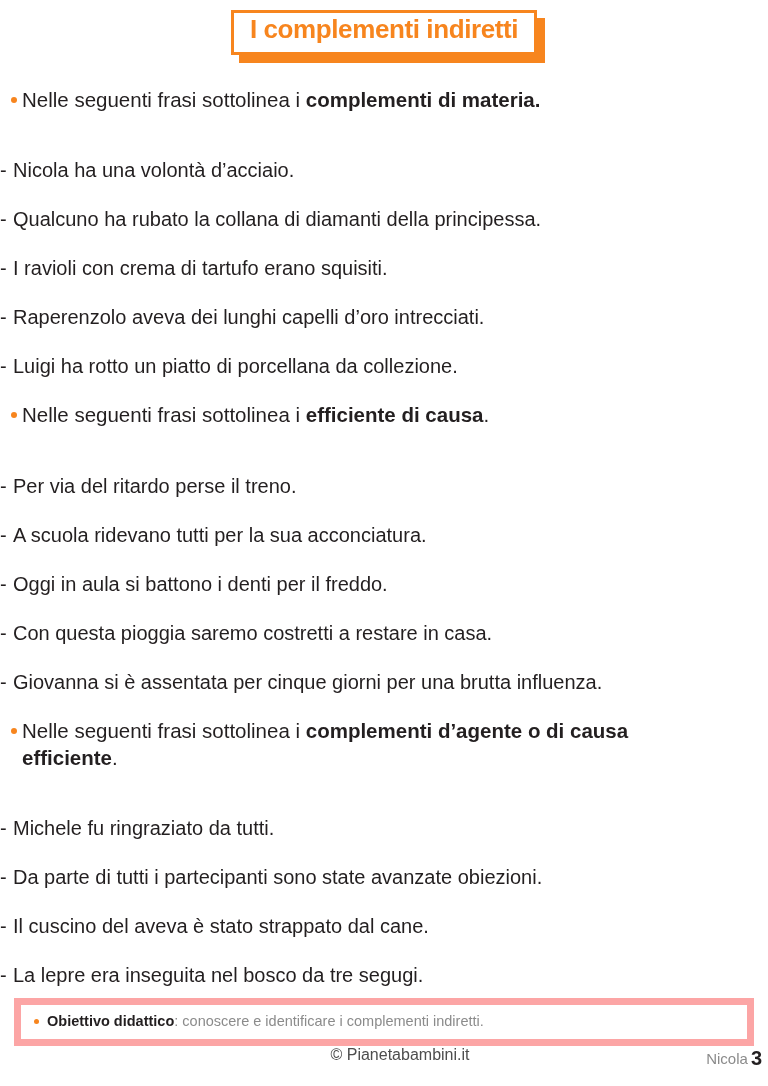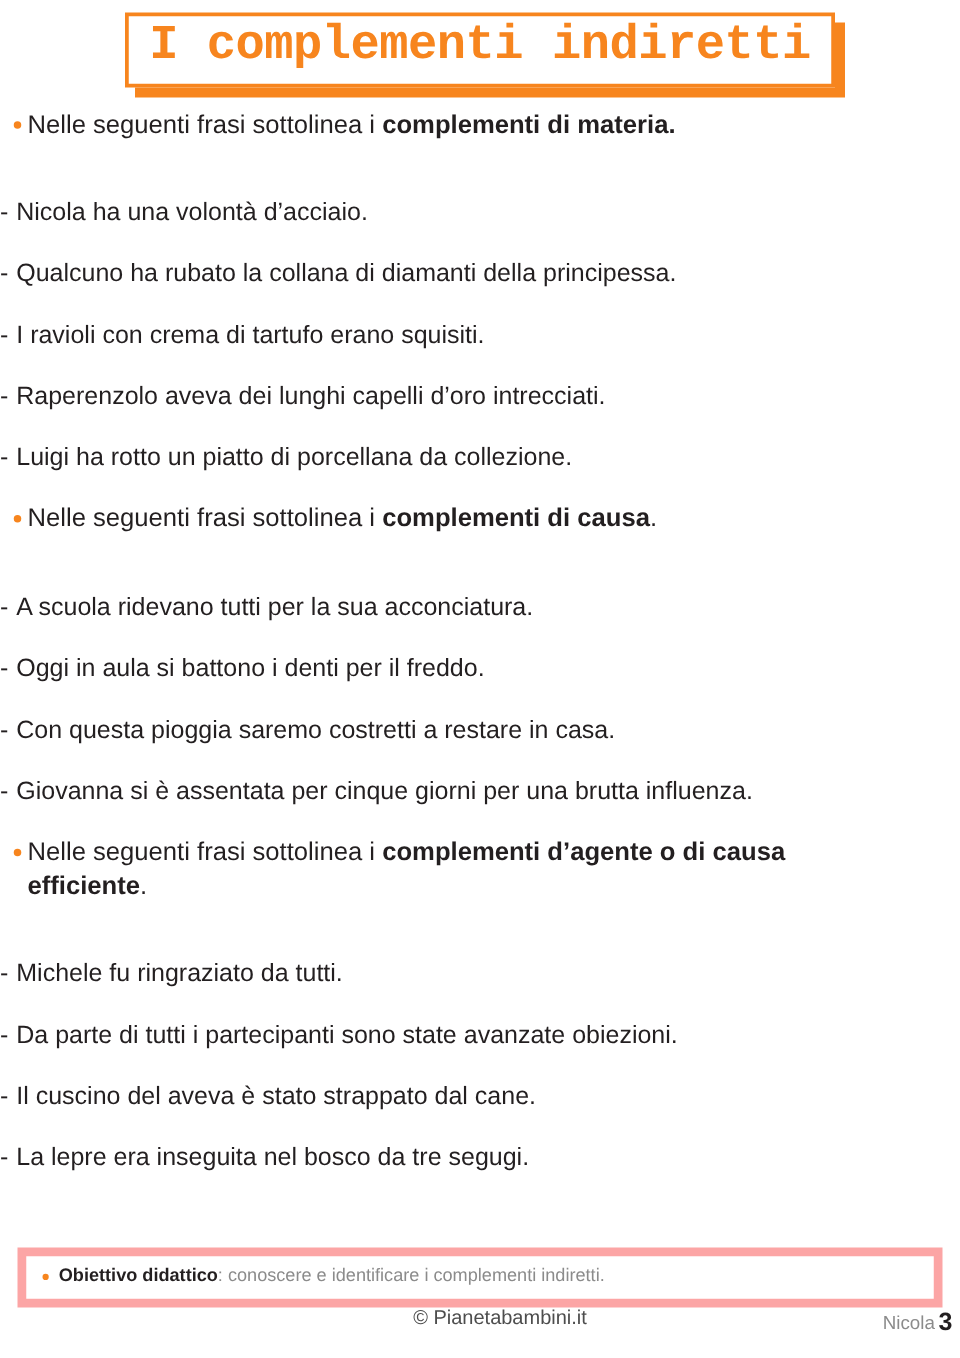--- a/index.html
+++ b/index.html
@@ -41,27 +41,26 @@
   }
   .title-box {
     position: relative;
     z-index: 1;
     border: 3px solid #f7851e;
     background: #ffffff;
     padding: 2px 16px 8px 16px;
     box-sizing: border-box;
   }
   .title-text {
-    font-size: 39px;
+    font-size: 26px;
     font-weight: bold;
     color: #f7851e;
     letter-spacing: -0.4px;
     line-height: 1.12;
     white-space: nowrap;
-    font-family: Liberation Mono, monospace;
   }
 
   
   .content {
     position: absolute;
     left: 0;
     top: 86px;
     width: 724px;
   }
 
@@ -202,24 +201,25 @@
       <li class="sentence"><span class="dash">-</span><span>I ravioli con crema di tartufo erano squisiti.</span></li>
       <li class="sentence"><span class="dash">-</span><span>Raperenzolo aveva dei lunghi capelli d’oro intrecciati.</span></li>
       <li class="sentence"><span class="dash">-</span><span>Luigi ha rotto un piatto di porcellana da collezione.</span></li>
     </ul>
   </div>
 
   <div class="sec-gap"></div>
 
   <div class="section">
     <div class="q-heading">
-      <span class="bullet-dot"></span><span>Nelle seguenti frasi sottolinea i </span><b>complementi di causa</b><span>.</span>
+      <span class="bullet-dot"></span><span>Nelle seguenti frasi sottolinea i </span><b>efficiente di causa</b><span>.</span>
     </div>
     <div class="first-gap"></div>
     <ul class="sentence-list">
+      <li class="sentence"><span class="dash">-</span><span>Per via del ritardo perse il treno.</span></li>
       <li class="sentence"><span class="dash">-</span><span>A scuola ridevano tutti per la sua acconciatura.</span></li>
       <li class="sentence"><span class="dash">-</span><span>Oggi in aula si battono i denti per il freddo.</span></li>
       <li class="sentence"><span class="dash">-</span><span>Con questa pioggia saremo costretti a restare in casa.</span></li>
       <li class="sentence"><span class="dash">-</span><span>Giovanna si è assentata per cinque giorni per una brutta influenza.</span></li>
     </ul>
   </div>
 
   <div class="sec-gap"></div>
 
   <div class="section">

